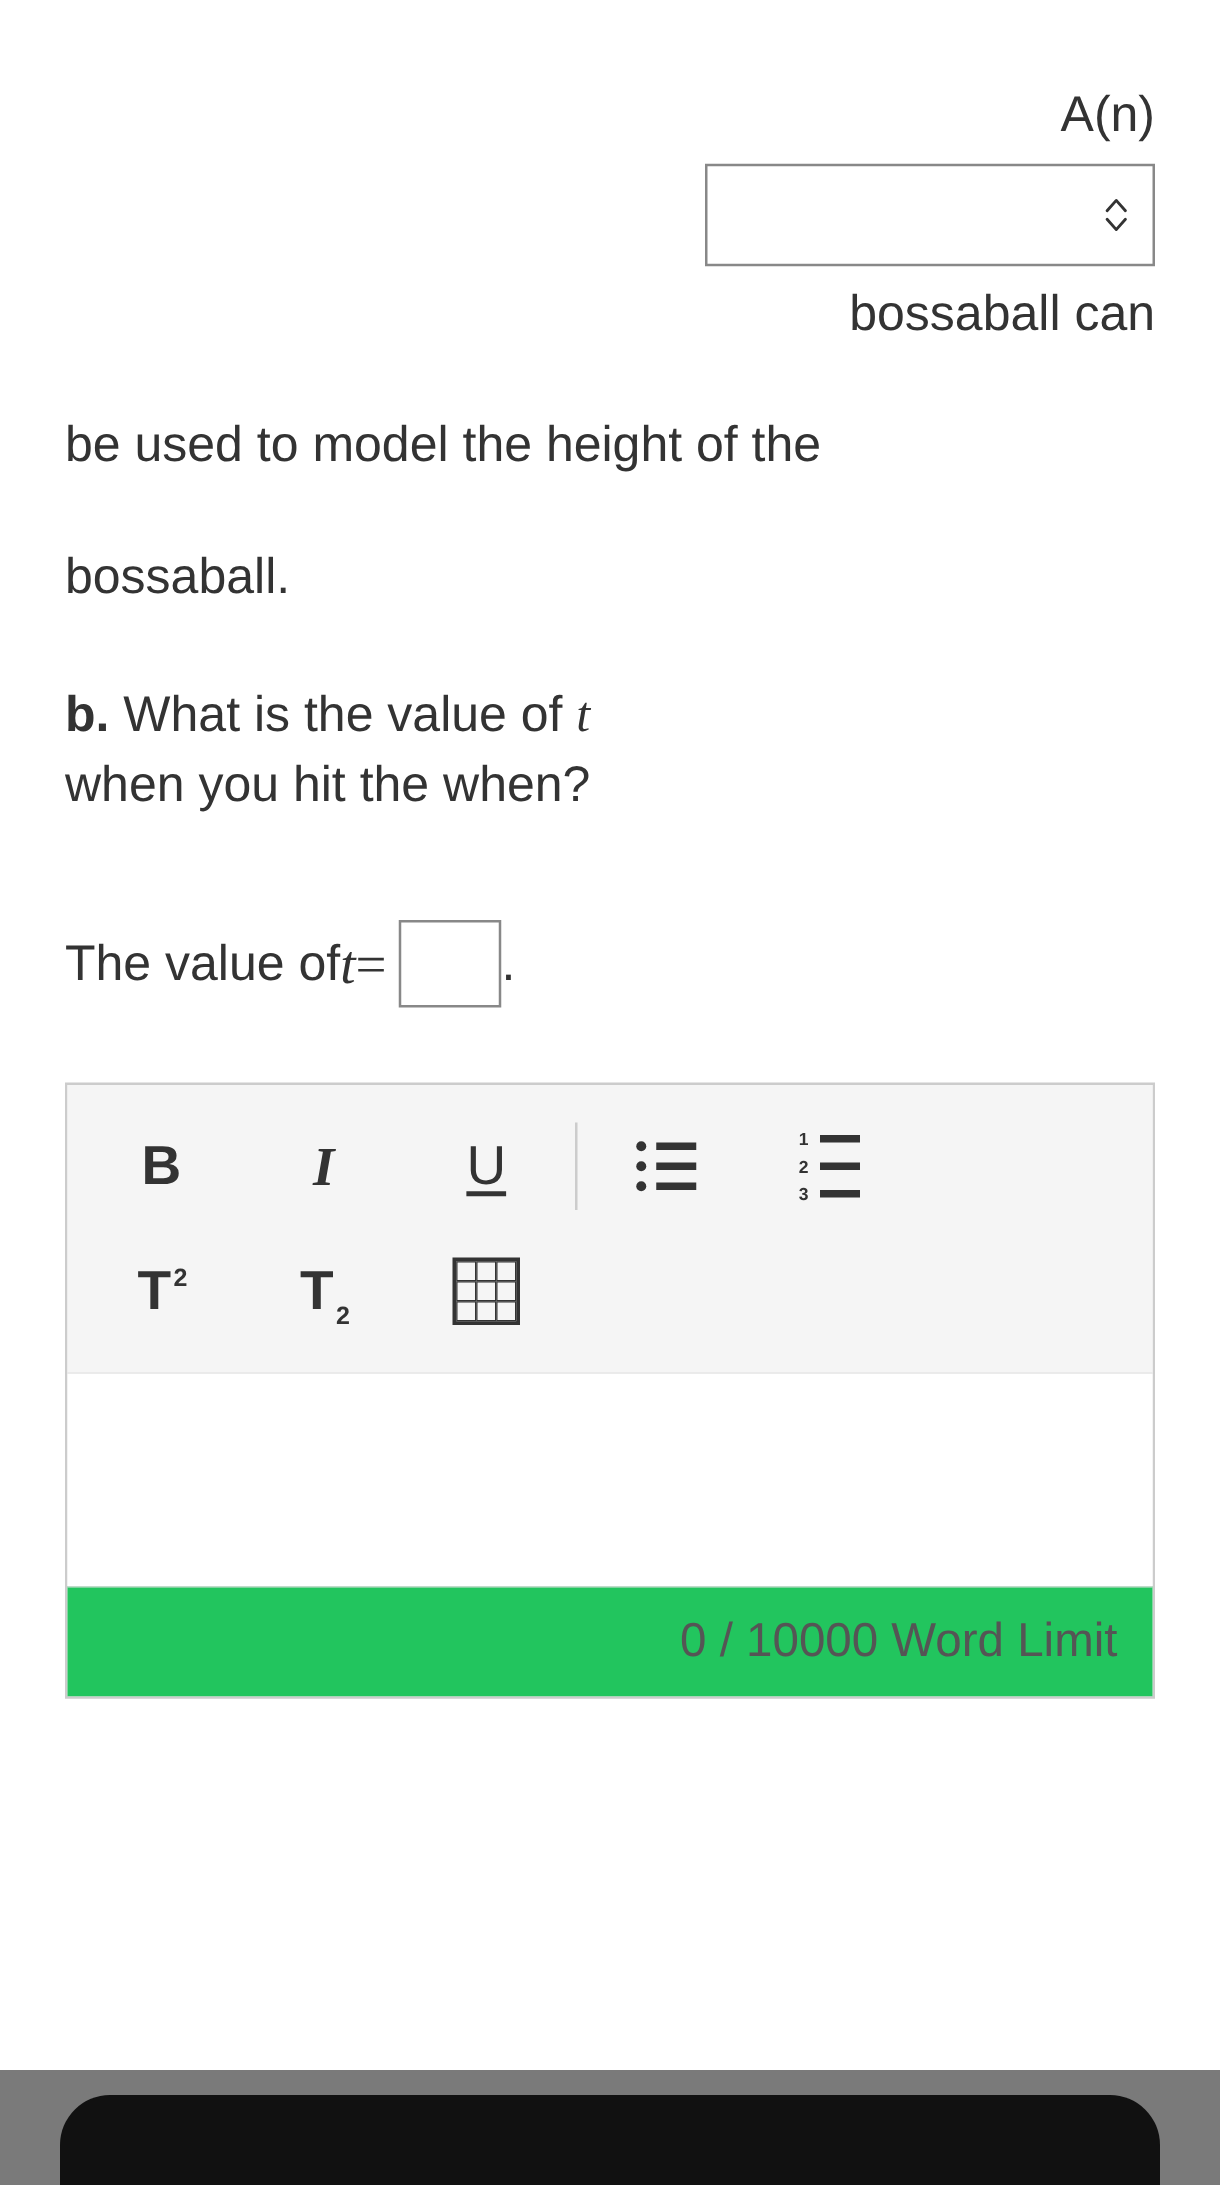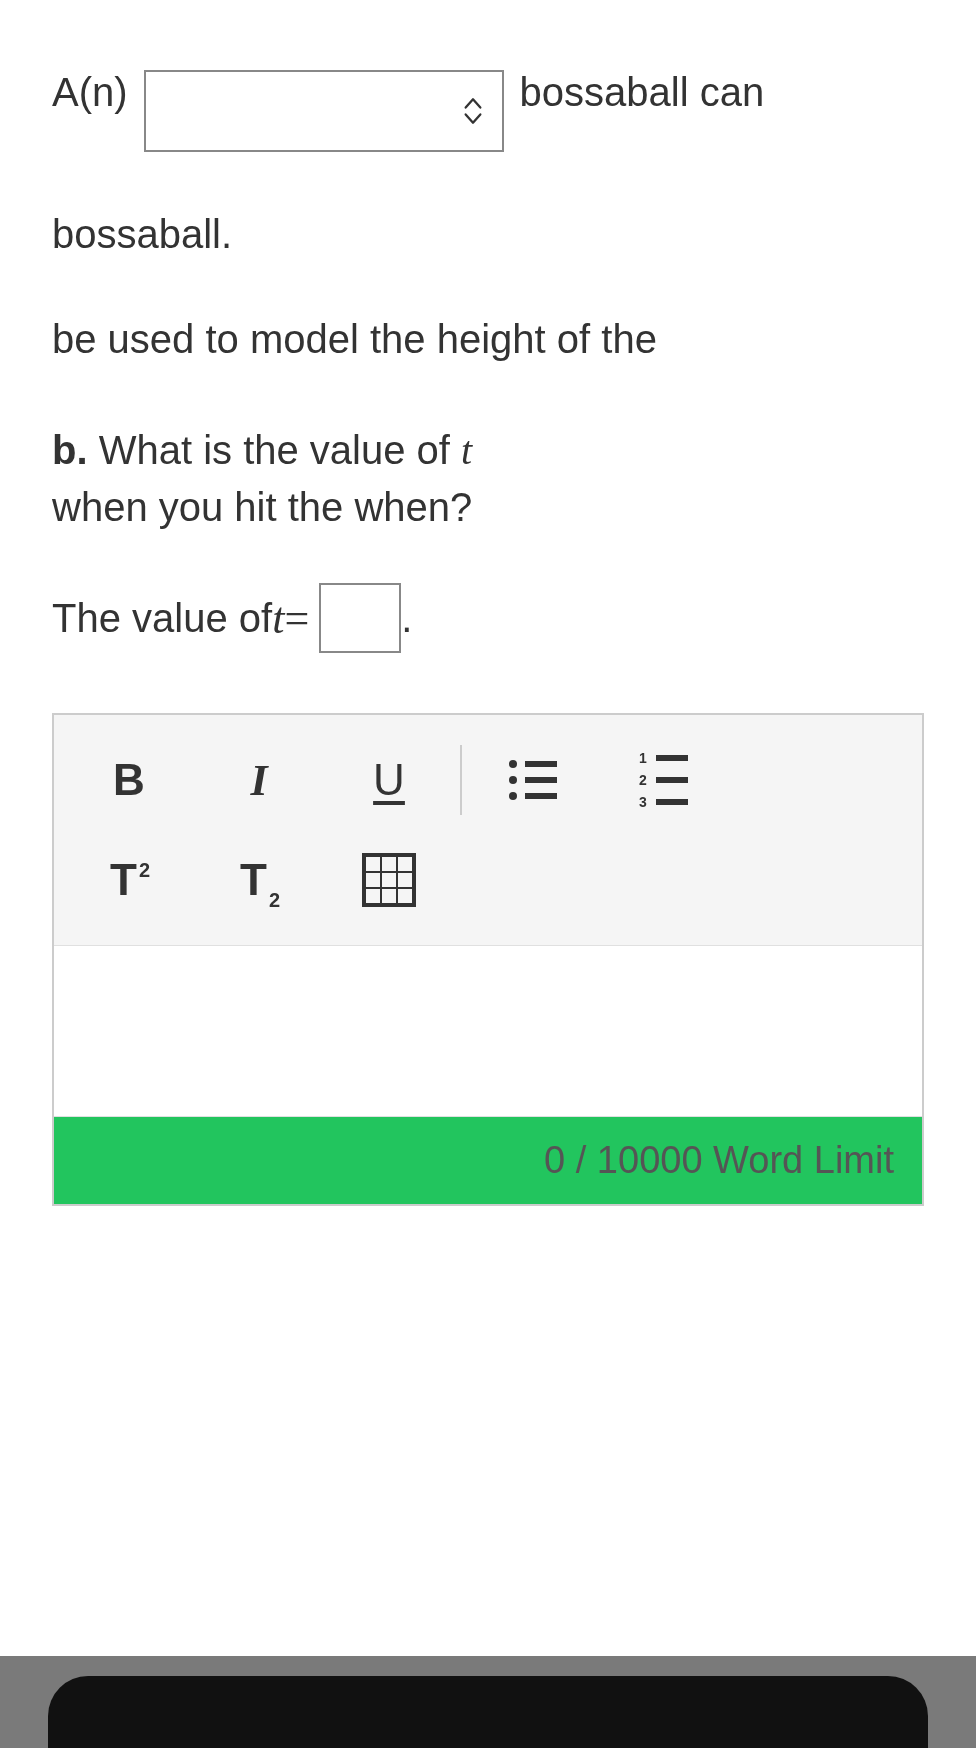--- a/index.html
+++ b/index.html
@@ -1,23 +1,23 @@
 <!DOCTYPE html>
 <html><head>
 <meta charset="utf-8">
 <style>
   * { box-sizing: border-box; margin: 0; padding: 0; }
   html, body { width: 976px; height: 1748px; background: #fff; font-family: Arial, Helvetica, sans-serif; color: #333; }
   .page { padding: 50px 52px 0 52px; }
-  .line1 { display: flex; align-items: flex-start; gap: 16px; font-size: 40px; margin-top: 20px; margin-bottom: 60px; flex-wrap: wrap; }
+  .line1 { display: flex; align-items: flex-end; gap: 16px; font-size: 40px; margin-top: 20px; margin-bottom: 60px; flex-wrap: wrap; flex-direction: column; }
   .dropdown { position: relative; width: 360px; height: 82px; border: 2px solid #888; background: #fff; display: flex; align-items: center; cursor: pointer; }
   .dropdown .chev { position: absolute; right: 18px; top: 50%; transform: translateY(-50%); display: flex; flex-direction: column; align-items: center; gap: 2px; }
   .chev svg { width: 22px; height: 14px; }
   .line-text { font-size: 40px; margin-bottom: 60px; }
-  .qb { font-size: 40px; line-height: 1.4; margin-top: 40px; margin-bottom: 48px; }
+  .qb { font-size: 40px; line-height: 1.4; margin-top: 40px; margin-bottom: 80px; }
   .qb .bold { font-weight: 700; }
   .qb .it { font-style: italic; font-family: 'Times New Roman', serif; }
   .ansrow { display: flex; align-items: center; font-size: 40px; gap: 0; margin-bottom: 60px; }
   .ansrow .it { font-style: italic; font-family: 'Times New Roman', serif; font-size: 44px; }
   .eq { font-family: 'Times New Roman', serif; font-size: 44px; }
   .smallbox { width: 82px; height: 70px; border: 2px solid #888; background: #fff; }
   .explain { font-size: 40px; margin-bottom: 30px; }
   .editor { border: 2px solid #ccc; width: 100%; }
   .toolbar { background: #f5f5f5; border-bottom: 1px solid #e0e0e0; padding: 20px 10px; display: flex; flex-wrap: wrap; align-items: center; }
   .tbtn { width: 130px; height: 90px; display: flex; align-items: center; justify-content: center; cursor: pointer; font-size: 44px; color: #333; }
@@ -55,22 +55,22 @@
             <path d="M4 12 L12 3 L20 12" stroke="#333" stroke-width="2.5" fill="none" stroke-linecap="round" stroke-linejoin="round"></path>
           </svg>
         <svg viewBox="0 0 24 14">
             <path d="M4 2 L12 11 L20 2" stroke="#333" stroke-width="2.5" fill="none" stroke-linecap="round" stroke-linejoin="round"></path>
           </svg>
       </div>
     </div>
     <span>bossaball can</span>
   </div>
 
+  <div class="line-text">be used to model the height of the</div>
   <div class="line-text">bossaball.</div>
-  <div class="line-text">be used to model the height of the</div>
 
   <div class="qb">
     <span class="bold">b.</span>
     <span>What is the value of </span><span class="it">t</span><br>
     <span> when you hit the when?</span>
   </div>
 
   <div class="ansrow">
     <span>The value of </span>
     <span class="it">t</span>

